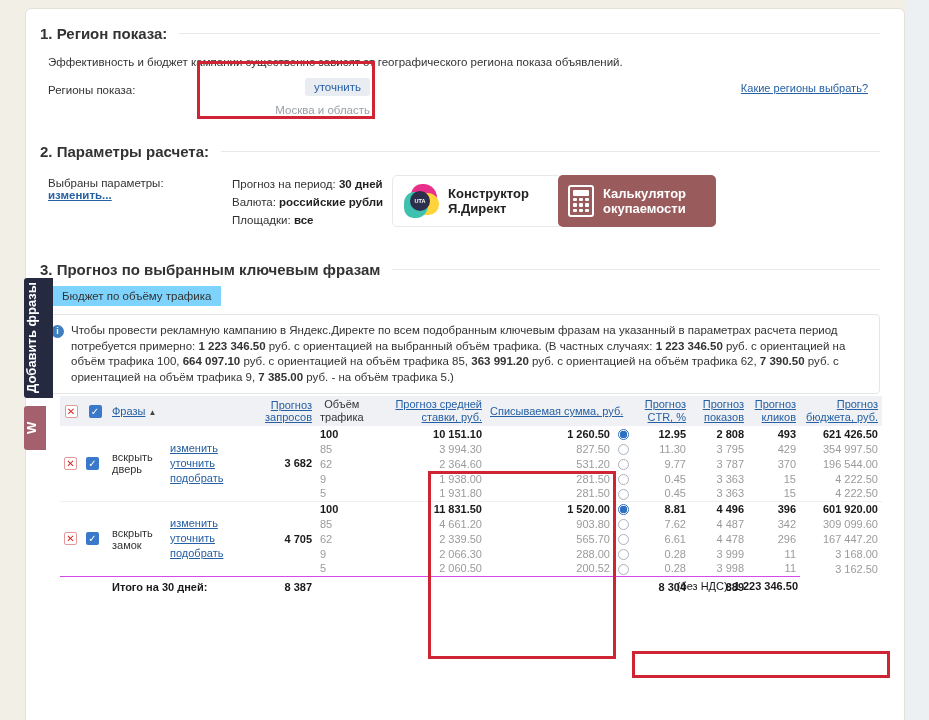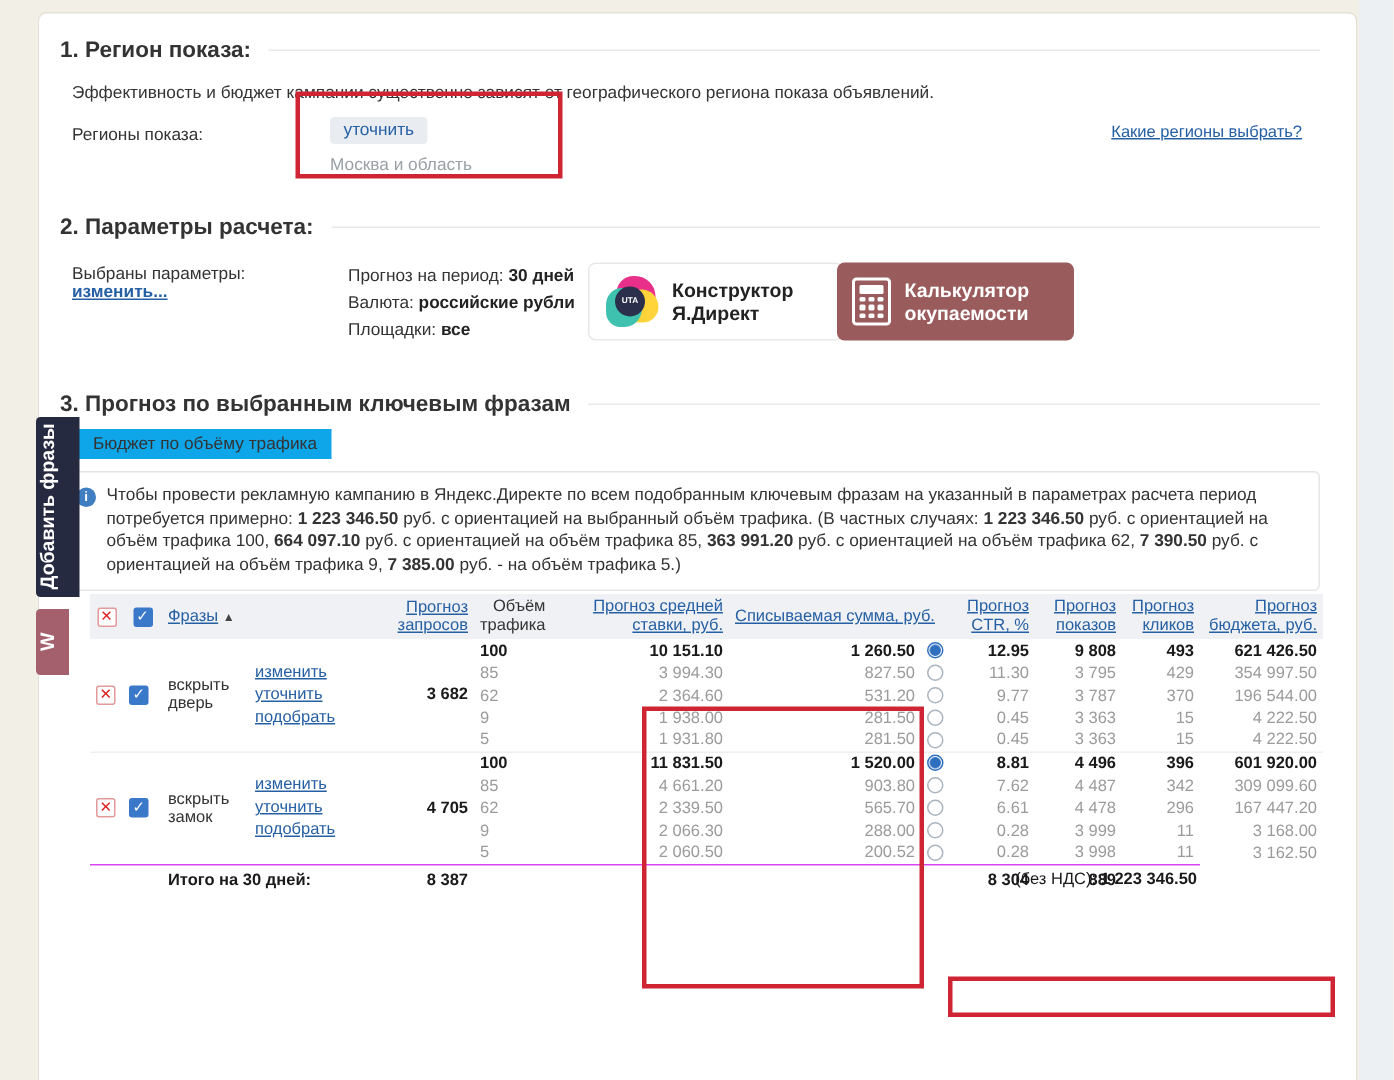--- a/index.html
+++ b/index.html
@@ -54,38 +54,38 @@
     color: #fff; font-size: 5.5px; font-weight: bold; font-style: normal;
     display: flex; align-items: center; justify-content: center; }
   .calc-icon { width: 26px; height: 32px; flex: none; border: 2px solid #fff; border-radius: 3px;
     padding: 3px 3px; display: flex; flex-direction: column; gap: 2px; }
   .calc-icon .scr { height: 6px; background: #fff; border-radius: 1px; }
   .calc-icon .keys { flex: 1; display: grid; grid-template-columns: repeat(3, 1fr); gap: 2px; }
   .calc-icon .keys i { background: #fff; border-radius: 1px; }
 
   
   .sec3 { position: absolute; left: 14px; right: 24px; top: 252px; }
-  .budget-tab { display: inline-block; margin: 8px 0 0 12px; background: #0ea5e9; color: #333;
+  .budget-tab { display: inline-block; margin: 8px 0 0 12px; background: #7dd3fc; color: #333;
     font-size: 11.5px; padding: 4px 10px; cursor: pointer; }
   .info-box { position: relative; margin-top: 8px; border: 1px solid #e5e5e5; border-radius: 4px;
     padding: 8px 12px 8px 30px; font-size: 11.5px; line-height: 15.5px; color: #333; }
   .info-icon { position: absolute; left: 10px; top: 10px; width: 13px; height: 13px; border-radius: 50%;
     background: #3f7fc1; color: #fff; font-size: 9px; font-weight: bold; text-align: center; line-height: 13px; }
   .traffic-select { margin-top: 10px; display: flex; justify-content: flex-end; align-items: flex-start;
     gap: 10px; font-size: 11px; padding-right: 2px; }
   .traffic-links { display: flex; flex-direction: column; }
   .traffic-links a { line-height: 14px; }
 
   table.fc { margin: 2px 0 0 20px; border-collapse: collapse; font-size: 11px; color: #333;
     table-layout: fixed; width: 822px; }
   table.fc thead th { background: #eff1f4; font-weight: normal; padding: 2px 4px; height: 28px;
     vertical-align: middle; }
   th.ra, td.num { text-align: right; }
   th .wrap { display: inline-block; line-height: 13px; }
-  th .w95 { max-width: 95px; } th .w55 { max-width: 55px; text-align: right; } th .w80 { max-width: 80px; }
+  th .w95 { max-width: 95px; } th .w55 { max-width: 55px; } th .w80 { max-width: 80px; }
   col.c-x { width: 22px; } col.c-cb { width: 26px; } col.c-ph { width: 58px; } col.c-lk { width: 72px; }
   col.c-q { width: 78px; } col.c-tr { width: 46px; } col.c-bid { width: 124px; } col.c-wo { width: 128px; }
   col.c-rad { width: 24px; } col.c-ctr { width: 52px; } col.c-sh { width: 58px; } col.c-cl { width: 52px; }
   col.c-bud { width: 82px; }
   table.fc td { padding: 0 4px; height: 15px; color: #9b9b9b; }
   table.fc tr.first td { color: #1a1a1a; font-weight: bold; }
   table.fc tr.first td.mid, table.fc td.mid { font-weight: normal; color: #333; }
   table.fc td.c-trv { text-align: left; }
   tr.gsep td { border-top: 1px solid #efefef; }
   td.v-mid { vertical-align: middle; }
@@ -123,21 +123,21 @@
 </head>
 <body>
 
 <div class="right-strip"></div>
 
 <div class="card">
 
   <div class="sec1">
     <div class="sec-head">1. Регион показа:</div>
     <div class="desc">Эффективность и бюджет кампании существенно зависят от географического региона показа объявлений.</div>
-    <div class="sec1-row" style="height:70px;">
+    <div class="sec1-row" style="height:70px;text-align:right;">
       <span class="regions-label">Регионы показа:</span>
       <div class="region-block">
         <span class="refine-btn">уточнить</span>
         <span class="region-value">Москва и область</span>
       </div>
       <a class="help-link">Какие регионы выбрать?</a>
     </div>
   </div>
 
   <div class="sec2">
@@ -237,21 +237,21 @@
               <a>изменить</a>
               <a>уточнить</a>
               <a>подобрать</a>
             </td>
             <td class="v-mid num mid" rowspan="5" style="font-weight: bold; color: rgb(26, 26, 26);">3 682</td>
             <td class="c-trv">100</td>
             <td class="num">10 151.10</td>
             <td class="num">1 260.50</td>
             <td><span class="radio sel"></span></td>
             <td class="num">12.95</td>
-            <td class="num">9 808</td>
+            <td class="num">2 808</td>
             <td class="num">493</td>
             <td class="num">621 426.50</td>
           </tr>
           <tr class="r">
             <td class="c-trv">85</td>
             <td class="num">3 994.30</td>
             <td class="num">827.50</td>
             <td><span class="radio"></span></td>
             <td class="num">11.30</td>
             <td class="num">3 795</td>

